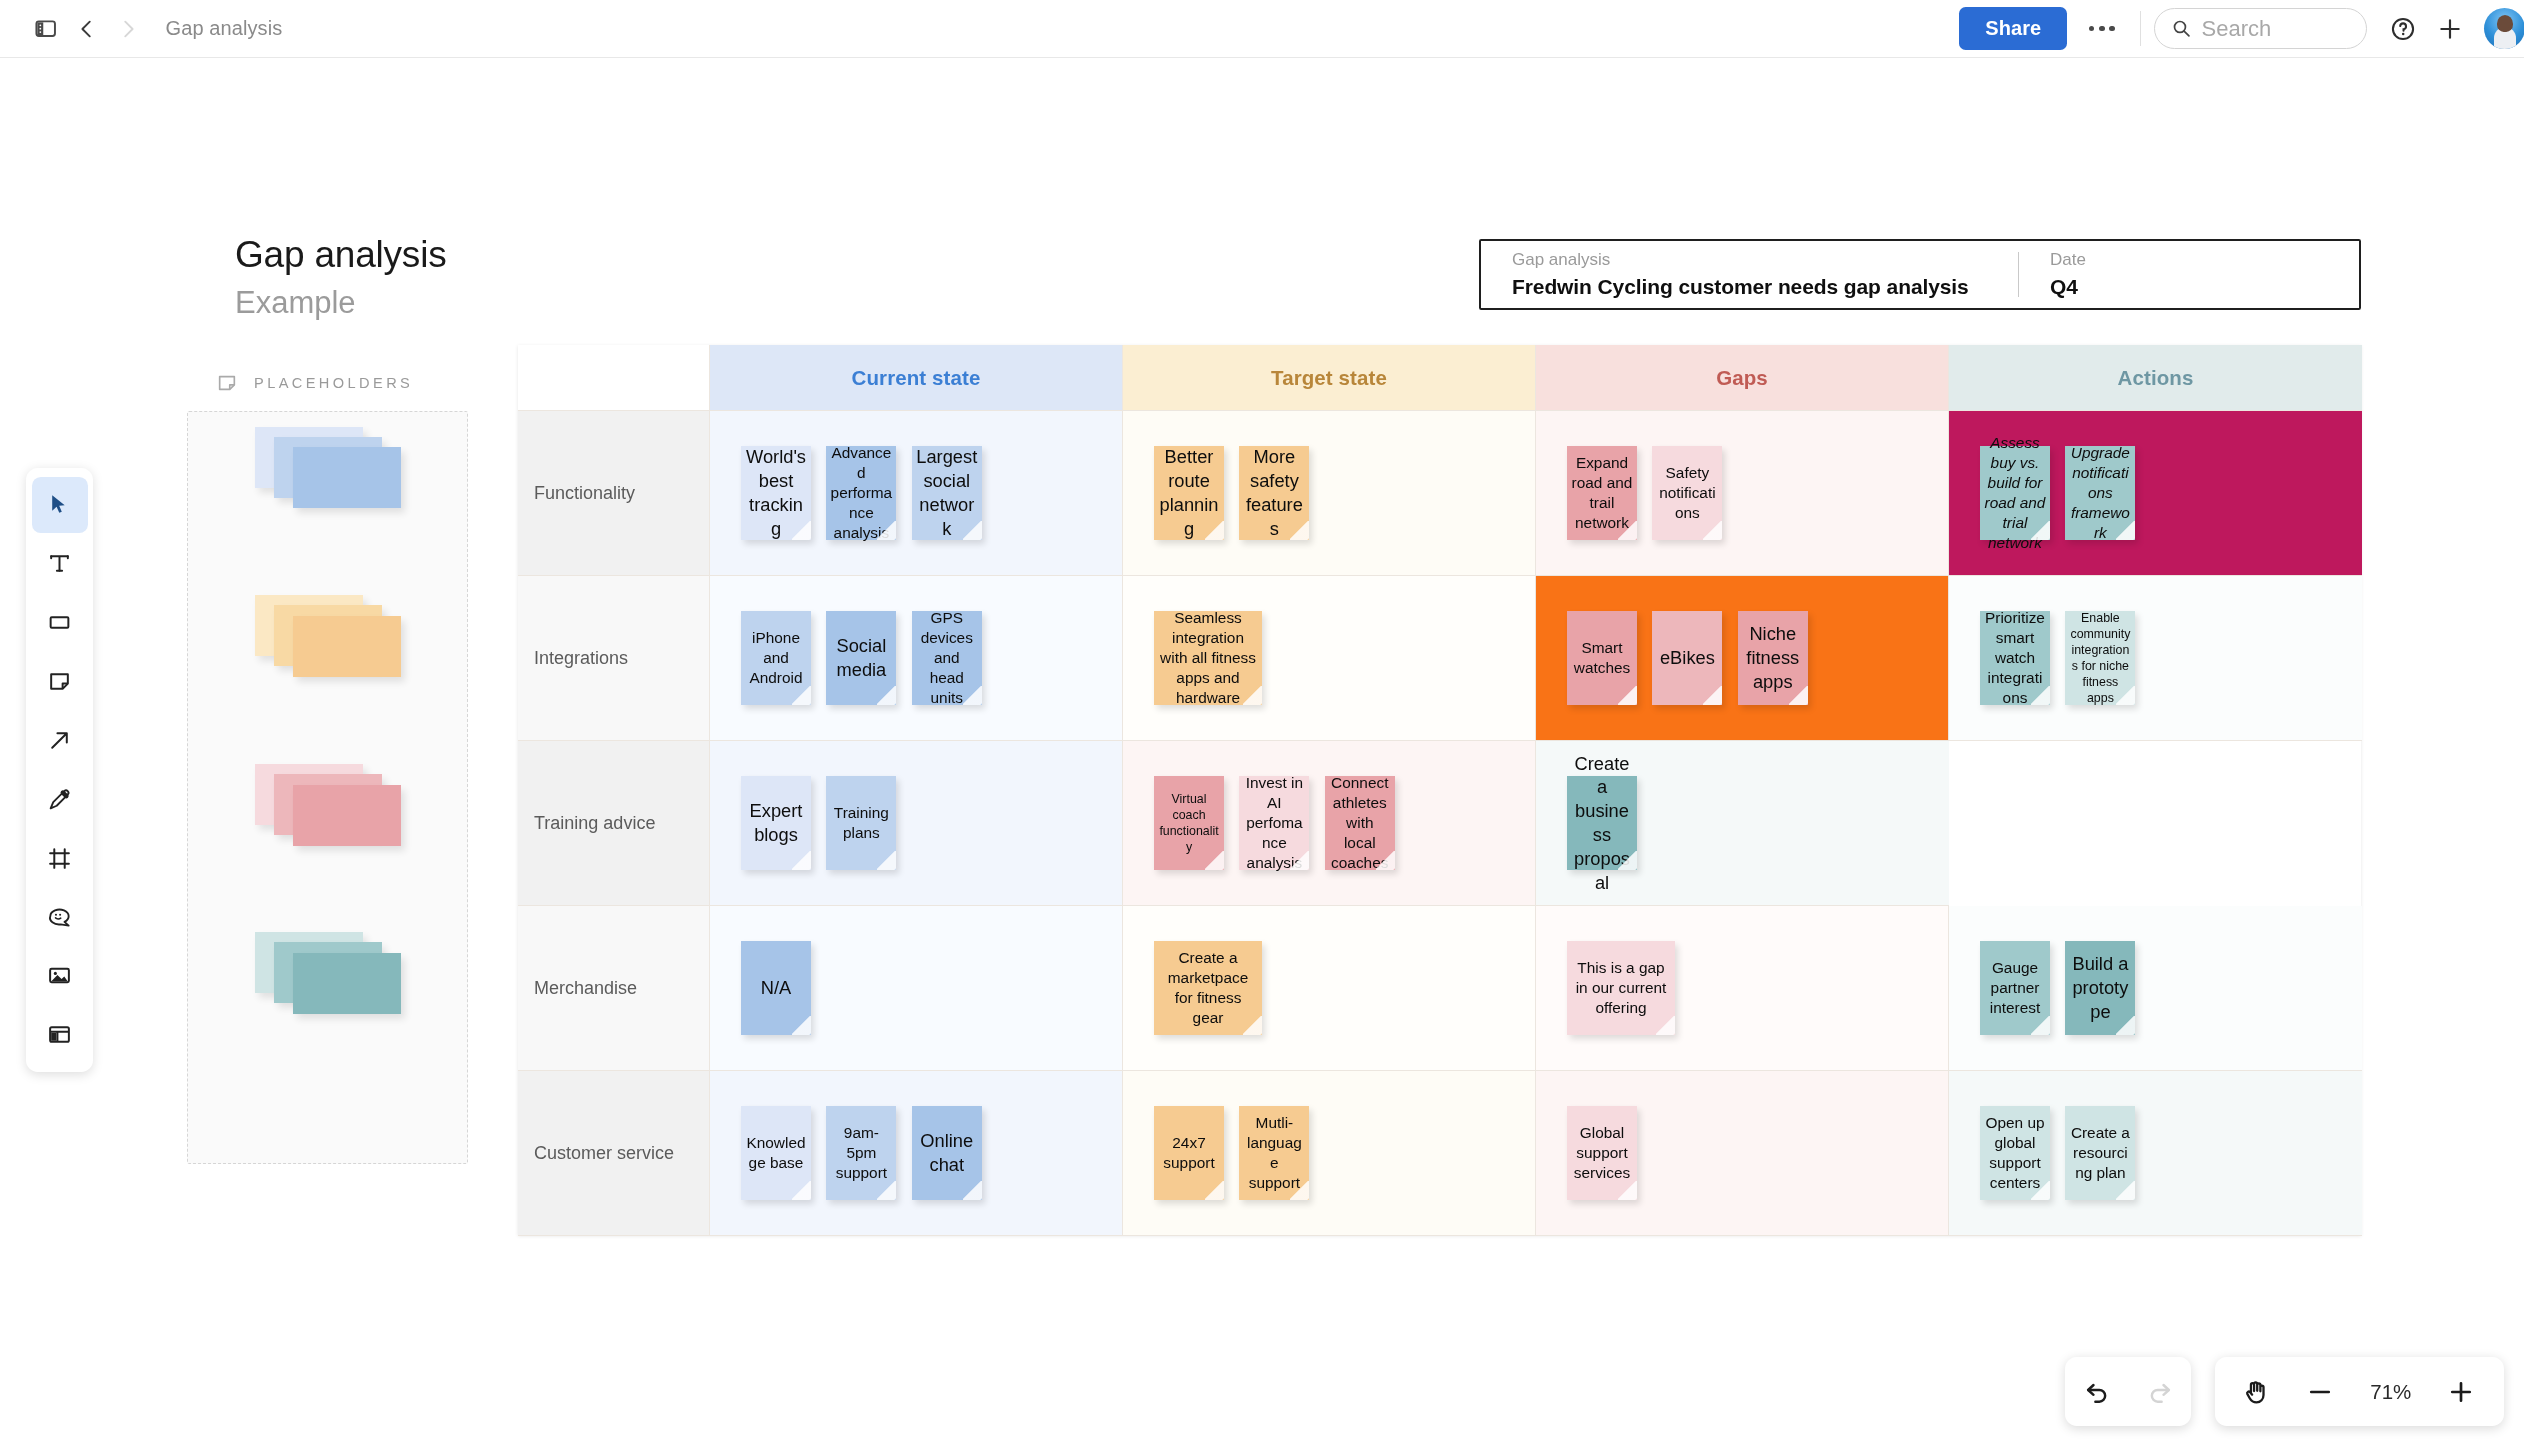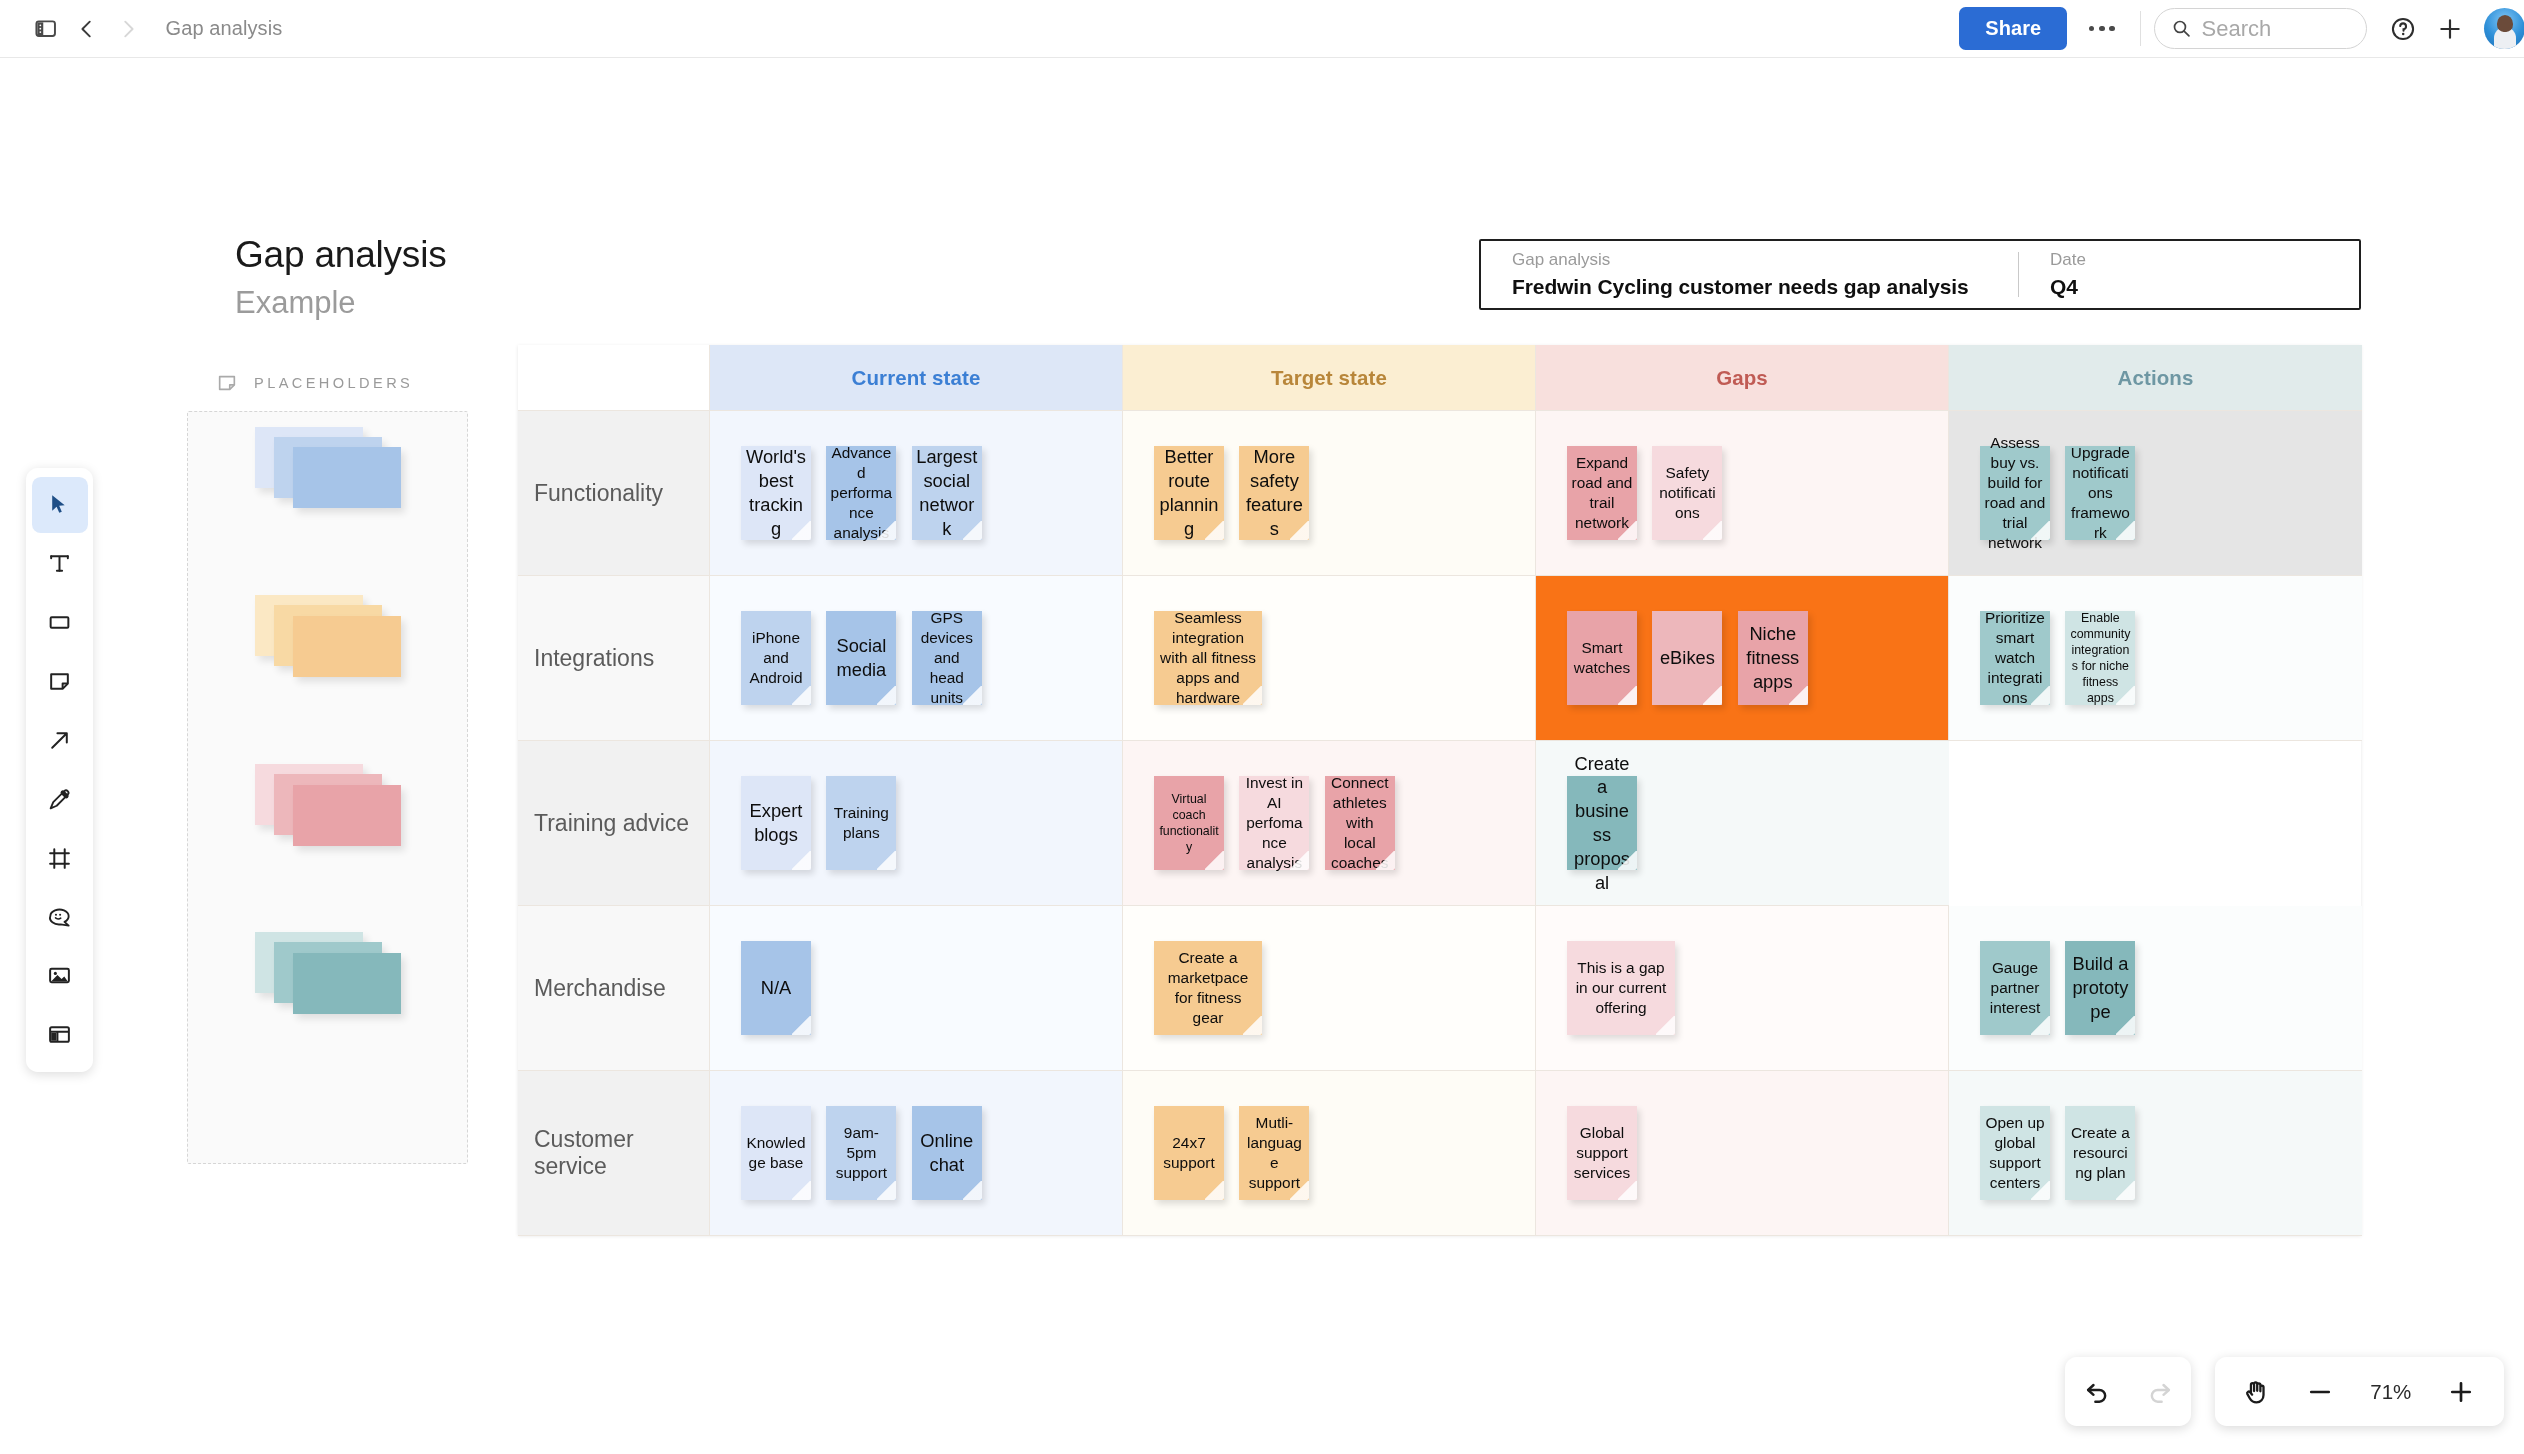--- a/index.html
+++ b/index.html
@@ -136,21 +136,21 @@
   .hrow { height: 66px; }
   .hrow .mcell { display: flex; align-items: center; justify-content: center; }
   .hrow .col-label { background: #ffffff; }
   .hcap { font-size: 20.5px; font-weight: 600; letter-spacing: 0.1px; }
 
   
   .brow { height: 165px; }
   .brow .col-label {
     display: flex; align-items: center; padding-left: 16px;
   }
-  .rowlabel { font-size: 23px; color: #5b5b5b; }
+  .rowlabel { font-size: 18px; color: #5b5b5b; }
   .cellnotes {
     display: flex; align-items: center; gap: 15.4px;
     padding: 0 0 0 31px; height: 100%;
   }
 
   
   .note {
     width: 70px; height: 94px;
     display: flex; align-items: center; justify-content: center;
     text-align: center; padding: 4.4px 3.7px;
@@ -396,21 +396,21 @@
       <div class="mcell col-data" style="background: rgb(253, 245, 244);">
         <div class="cellnotes">
           <div class="note fs-m" style="background: rgb(232, 163, 168);">
             <span>Expand road and trail network</span>
           </div>
           <div class="note fs-m" style="background: rgb(246, 218, 222);">
             <span>Safety notifications</span>
           </div>
         </div>
       </div>
-      <div class="mcell col-data" style="background: #e5e5e5;">
+      <div class="mcell col-data" style="background: #be185d; font-style: italic;">
         <div class="cellnotes">
           <div class="note fs-m" style="background: rgb(159, 201, 203);">
             <span>Assess buy vs. build for road and trial network</span>
           </div>
           <div class="note fs-m" style="background: rgb(159, 201, 203);">
             <span>Upgrade notifications framework</span>
           </div>
         </div>
       </div>
     </div>

